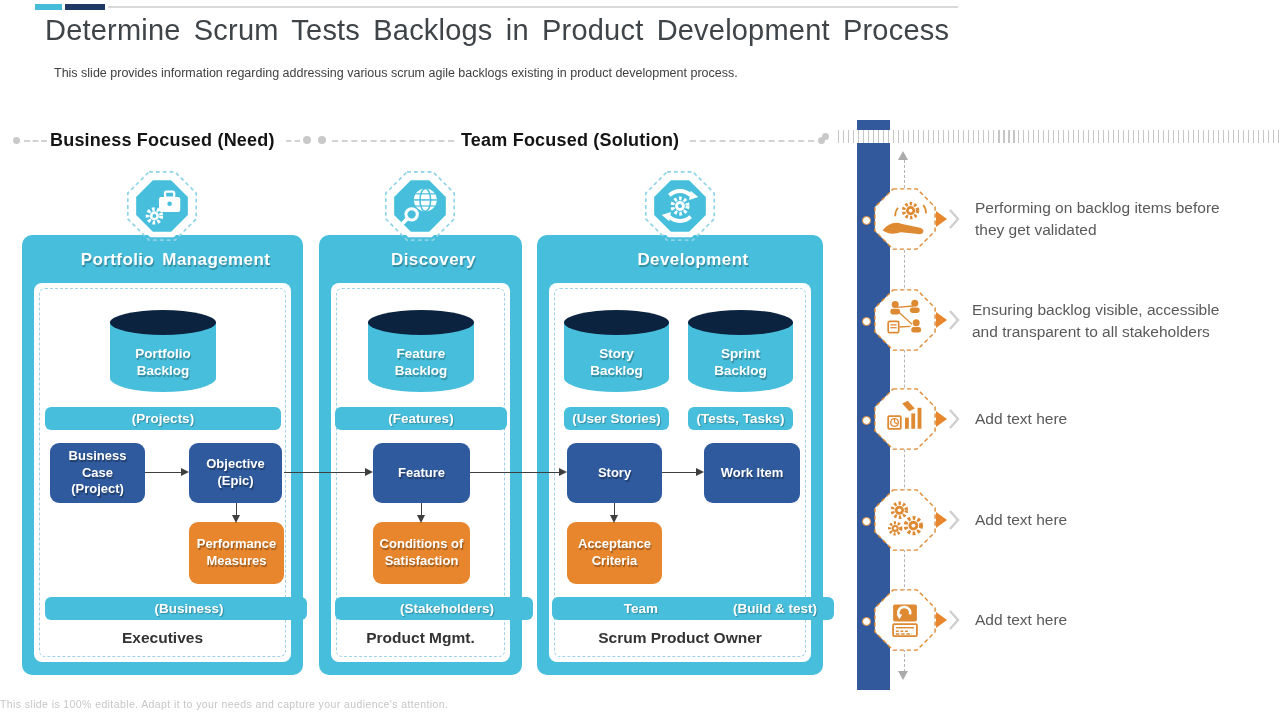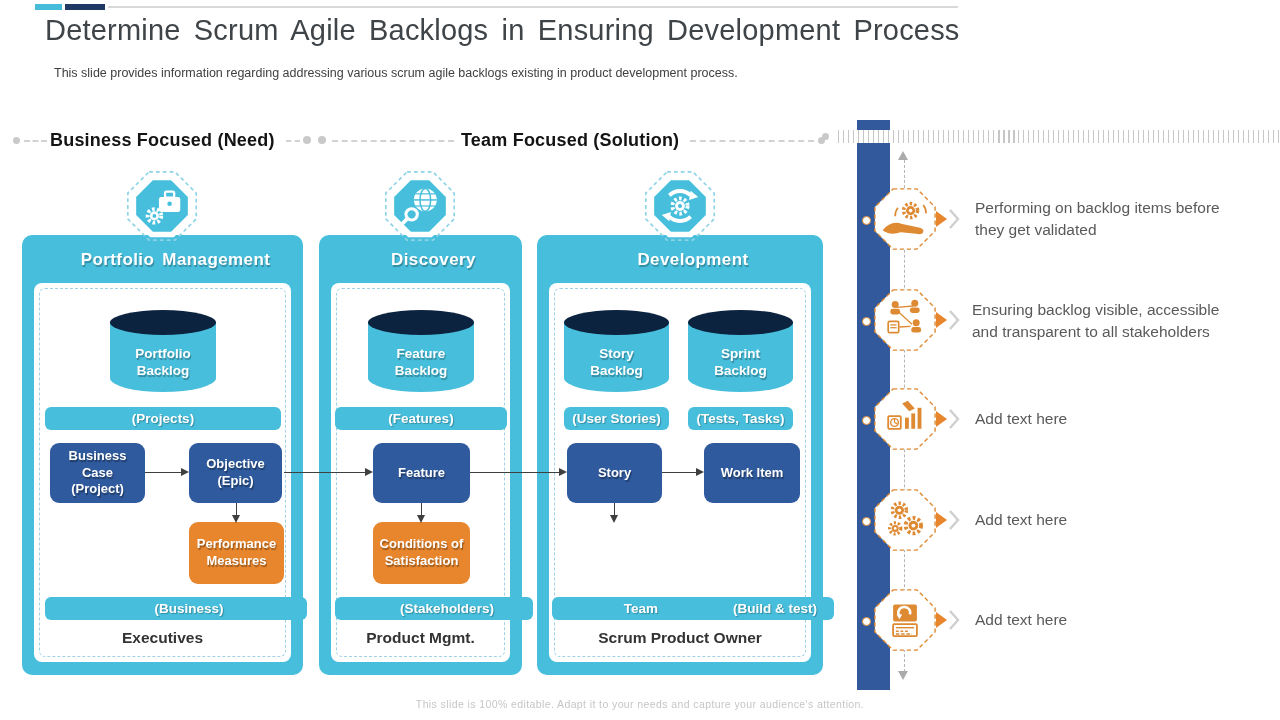--- a/index.html
+++ b/index.html
@@ -70,32 +70,32 @@
   .tl-down{left:898px;top:671px;width:0;height:0;border-top:9px solid #ABABAB;
     border-left:5px solid transparent;border-right:5px solid transparent;}
 
   .tl-oct{left:870px;width:70px;height:70px;}
   .tl-dot{left:862px;width:7px;height:7px;border:1.6px solid #DE8A33;background:#fff;border-radius:50%;}
   .tl-tri{left:936px;width:0;height:0;border-left:11px solid #E8862D;
     border-top:8px solid transparent;border-bottom:8px solid transparent;}
   .tl-chev{left:948px;width:12px;height:22px;}
   .tl-text{left:975px;width:268px;font-size:15.5px;color:#595959;line-height:1.42;display:flex;align-items:center;}
 
-  .footer{left:0;top:698px;width:1280px;text-align:center;font-size:10.5px;color:#C6C6C6;letter-spacing:.4px;}
+  .footer{left:0;top:698px;width:1280px;font-size:10.5px;color:#C6C6C6;letter-spacing:.4px;}
 </style>
 </head>
 <body>
 
 <div id="slide">
 
   <div class="abs accent c1"></div>
   <div class="abs accent c2"></div>
   <div class="abs topline"></div>
 
-  <div class="abs title">Determine Scrum Agile Backlogs in Ensuring Development Process</div>
+  <div class="abs title">Determine Scrum Tests Backlogs in Product Development Process</div>
   <div class="abs subtitle">This slide provides information regarding addressing various scrum agile backlogs existing in product development process.</div>
 
   <div class="abs dot" style="left:13px;top:137px;width:7px;height:7px;"></div>
   <div class="abs dash-h" style="left:24px;top:140px;width:23px;"></div>
   <div class="abs sec-label" style="left:50px;">Business Focused (Need)</div>
   <div class="abs dash-h" style="left:286px;top:140px;width:14px;"></div>
   <div class="abs dot" style="left:303px;top:136px;width:8px;height:8px;"></div>
   <div class="abs dot" style="left:318px;top:136px;width:8px;height:8px;"></div>
   <div class="abs dash-h" style="left:332px;top:140px;width:122px;"></div>
   <div class="abs sec-label" style="left:461px;">Team Focused (Solution)</div>
@@ -193,20 +193,21 @@
   <div class="abs capbar" style="left:688px;width:105px;">(Tests, Tasks)</div>
 
   <div class="abs fbox" style="left:50px;width:95px;">Business Case (Project)</div>
   <div class="abs fbox" style="left:189px;width:93px;">Objective (Epic)</div>
   <div class="abs fbox" style="left:373px;width:97px;">Feature</div>
   <div class="abs fbox" style="left:567px;width:95px;">Story</div>
   <div class="abs fbox" style="left:704px;width:96px;">Work Item</div>
 
   <div class="abs obox" style="left:373px;width:97px;">Conditions of Satisfaction</div>
   <div class="abs obox" style="left:189px;width:95px;">Performance Measures</div>
+  <div class="abs obox" style="left:567px;width:95px;">Acceptance Criteria</div>
 
   <div class="abs harrow" style="left:145px;width:36px;"></div>
   <div class="abs harrow" style="left:284px;width:81px;"></div>
   <div class="abs harrow" style="left:470px;width:89px;"></div>
   <div class="abs harrow" style="left:662px;width:34px;"></div>
   <div class="abs varrow" style="left:236px;"></div>
   <div class="abs varrow" style="left:421px;"></div>
   <div class="abs varrow" style="left:614px;"></div>
 
   <div class="abs capbar bot" style="left:45px;width:236px;">(Business)</div>

